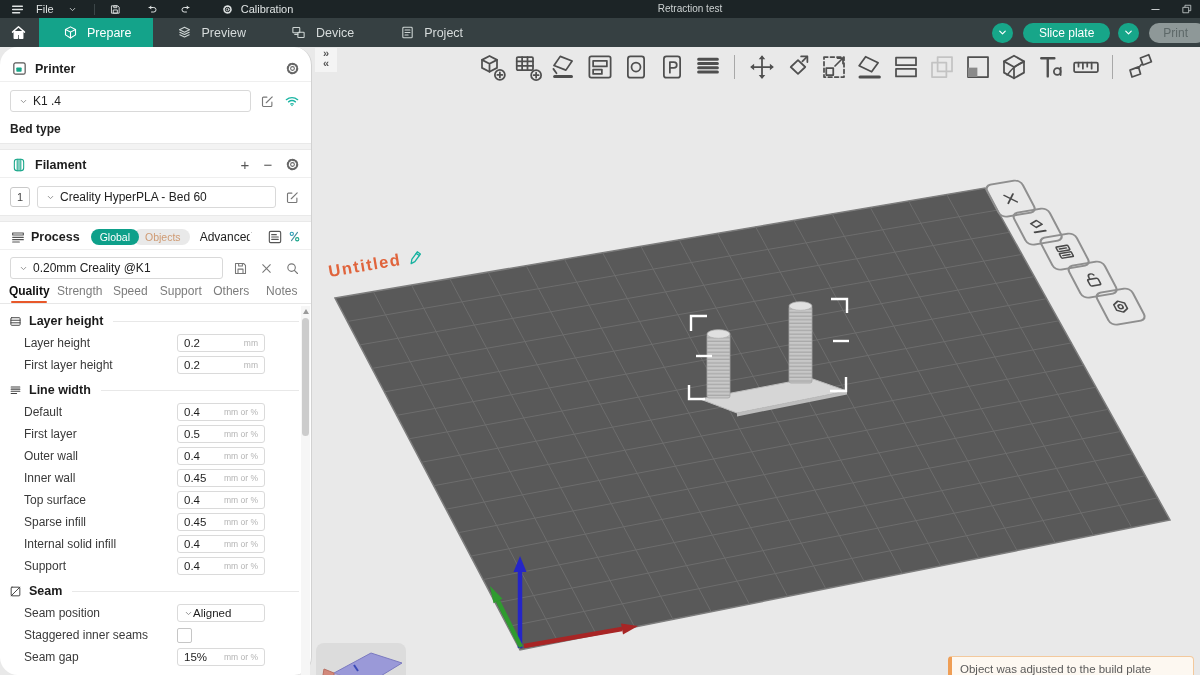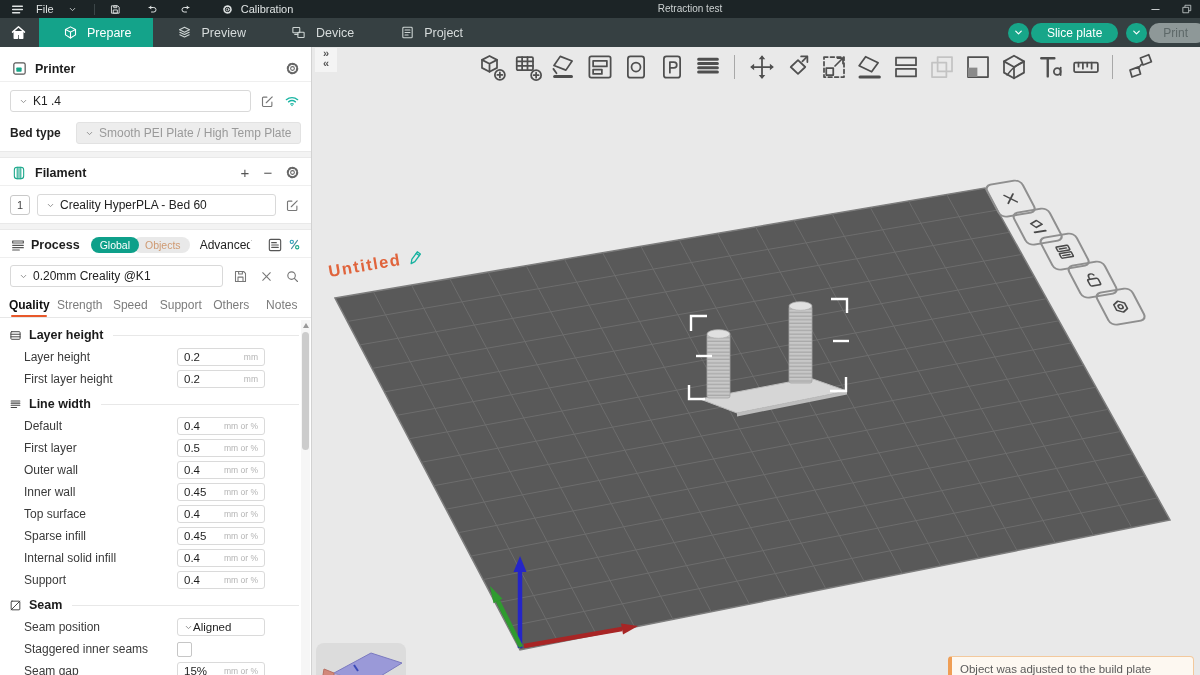--- a/index.html
+++ b/index.html
@@ -23,30 +23,31 @@
 
   
   .navbar{
     position:absolute;left:0;top:18px;width:1200px;height:29px;
     background:#364042;display:flex;align-items:stretch;color:#d7dcdc;font-size:12.5px;
   }
   .nav-home{display:flex;align-items:center;padding:0 12px 0 10px;}
   .nav-tab{display:flex;align-items:center;gap:8px;padding:0 22px;cursor:default;}
   .nav-tab.active{background:#14a38a;color:#fff;}
   .nav-right{position:absolute;right:0;top:0;height:29px;display:flex;align-items:center;gap:8px;padding-right:0;}
-  .pill-group{display:flex;align-items:center;gap:2px;}
+  .pill-group{display:flex;align-items:center;gap:10px;}
   .pill-chev{width:21px;height:20px;border-radius:10px;background:#17a689;display:flex;align-items:center;justify-content:center;}
   .pill-main{height:20px;border-radius:10px;background:#17a689;color:#fff;display:flex;align-items:center;padding:0 16px;font-size:12px;}
   .pill-main.gray{background:#8e9898;color:#5d6868;padding:0 18px 0 14px;}
 
   
   .sidebar{
     position:absolute;left:0;top:47px;width:312px;height:628px;background:#ffffff;
     border-right:1px solid #d2d2d2;display:flex;flex-direction:column;font-size:12px;color:#333;
     box-sizing:border-box;
+    border-radius:18px;
   }
   .sec-header{display:flex;align-items:center;gap:7px;height:25px;padding:0 10px;border-bottom:1px solid #efefef;margin-top:6px;}
   .sec-header .t{font-weight:bold;font-size:12.5px;color:#1d1d1d;flex:0 0 auto;}
   .sec-header .sp{flex:1;}
   .icon-btn{display:flex;align-items:center;justify-content:center;width:18px;height:18px;}
   .plusminus{font-size:15px;color:#555;width:16px;text-align:center;line-height:16px;}
   .row{display:flex;align-items:center;padding:0 10px;}
   .select{
     display:flex;align-items:center;gap:5px;border:1px solid #d9d9d9;border-radius:3px;background:#fff;
     height:20px;padding:0 7px;flex:1;color:#222;
@@ -59,21 +60,21 @@
   .fil-row{margin-top:8px;gap:7px;}
   .slotbox{width:18px;height:18px;border:1px solid #c9c9c9;border-radius:3px;display:flex;align-items:center;justify-content:center;font-size:11px;color:#444;}
   .pillscope{display:flex;align-items:center;margin-left:6px;}
   .scope{font-size:10.5px;border-radius:9px;padding:2px 9px;}
   .scope.global{background:#0ea08a;color:#fff;position:relative;z-index:1;}
   .scope.objects{background:#e9e9e9;color:#cf9a72;margin-left:-6px;padding-left:12px;}
   .adv-label{font-size:12px;color:#222;}
   .toggle{width:29px;height:15px;border-radius:8px;background:#14a38a;position:relative;margin-left:4px;}
   .toggle .knob{position:absolute;right:1.5px;top:1.5px;width:12px;height:12px;border-radius:50%;background:#fff;}
   .preset-row{margin-top:7px;gap:8px;}
-  .ptabs{display:flex;align-items:flex-end;gap:0;height:24px;margin-top:6px;padding:0 4px;border-bottom:1px solid #e7e7e7;justify-content:flex-end;}
+  .ptabs{display:flex;align-items:flex-end;gap:0;height:24px;padding:0 4px;border-bottom:1px solid #e7e7e7;justify-content:flex-end;}
   .ptab{flex:1;text-align:center;font-size:12px;color:#7c7c7c;padding-bottom:5px;position:relative;}
   .ptab.active{color:#111;font-weight:bold;}
   .ptab.active:after{content:"";position:absolute;left:14%;right:14%;bottom:0;height:2.5px;background:#e8582a;border-radius:2px;}
   .params{flex:1;position:relative;overflow:hidden;padding-top:3px;}
   .psec{display:flex;align-items:center;gap:6px;padding:5px 8px 2px;}
   .psec .t{font-weight:bold;font-size:12.5px;color:#1b1b1b;white-space:nowrap;}
   .psec .line{flex:1;border-top:1px solid #e8e8e8;margin-left:4px;margin-right:4px;}
   .param-row{display:flex;align-items:center;height:22px;padding-left:24px;}
   .param-row .lbl{flex:1;color:#3a3a3a;font-size:12px;}
   .pbox{width:74px;flex:0 0 74px;margin-right:46px;border:1px solid #dadada;border-radius:3px;height:16px;
@@ -275,28 +276,20 @@
         <svg width="16" height="16" viewBox="0 0 24 24" fill="none" stroke="#1ab5a3" stroke-width="2" stroke-linecap="round" stroke-linejoin="round">
           <path d="M3.5 10a13 13 0 0 1 17 0"></path>
           <path d="M6.8 13.3a8.5 8.5 0 0 1 10.4 0"></path>
           <path d="M10 16.5a4.5 4.5 0 0 1 4 0"></path>
           <circle cx="12" cy="18.5" r="1.2" fill="#1ab5a3" stroke="none"></circle>
         </svg>
       </span>
   </div>
   <div class="row bed-row">
     <span class="bed-label">Bed type</span>
-    <div class="select disabled">
-      <span class="icon-btn" style="width:10px" id="i-chev2">
-          <svg width="9" height="9" viewBox="0 0 24 24" fill="none" stroke="#8a8a8a" stroke-width="2.4" stroke-linecap="round" stroke-linejoin="round">
-            <path d="M6 9l6 6 6-6"></path>
-          </svg>
-        </span>
-      <span>Smooth PEI Plate / High Temp Plate</span>
-    </div>
   </div>
 
   <div class="divider"></div>
 
   <div class="sec-header" style="margin-top:2px">
     <span class="icon-btn" id="i-filament">
         <svg width="16" height="16" viewBox="0 0 24 24" fill="none" stroke="#17a689" stroke-width="1.6" stroke-linecap="round" stroke-linejoin="round">
           <rect x="5" y="3.5" width="14" height="17" rx="4"></rect>
           <path d="M9.3 3.5v17M12 3.5v17M14.7 3.5v17"></path>
         </svg>

